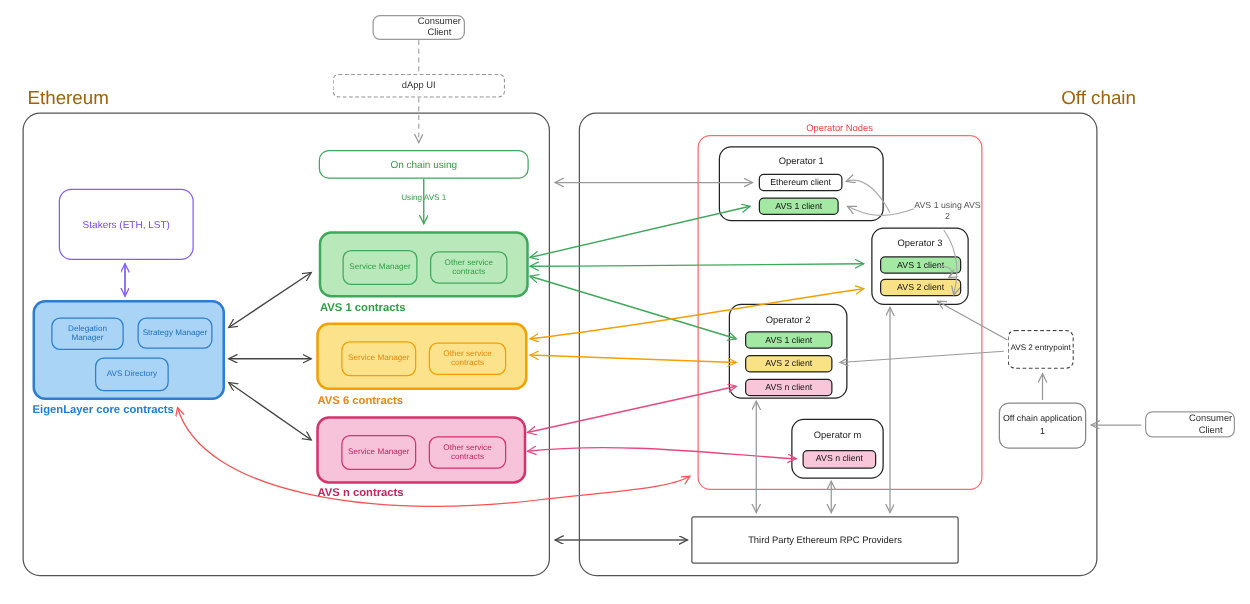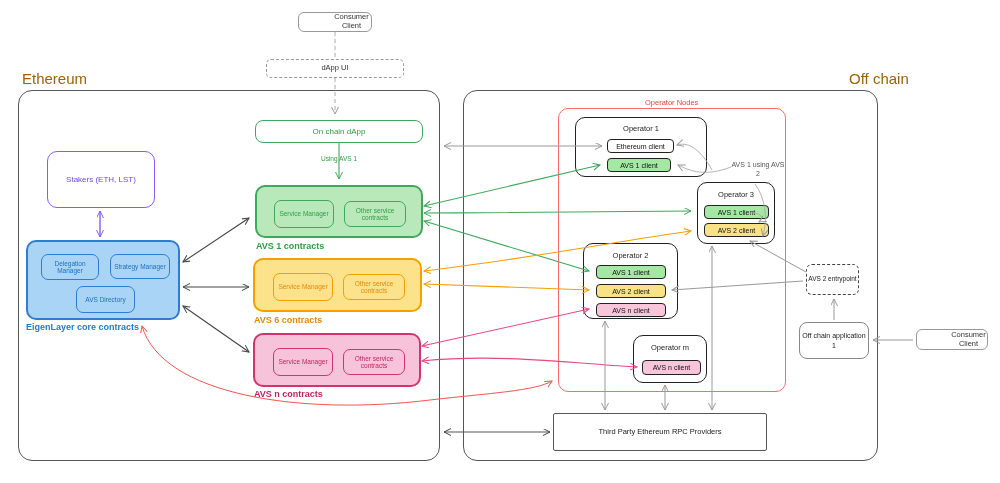--- a/index.html
+++ b/index.html
@@ -62,21 +62,21 @@
     <span>dApp UI</span>
   </div>
 
   <div class="lbl container-label" style="left:22px;top:70px;">Ethereum</div>
   <div class="abs container" style="left:18px;top:90px;width:422px;height:371px;"></div>
 
   <div class="lbl container-label" style="left:820px;top:70px;margin-left:29px;">Off chain</div>
   <div class="abs container" style="left:463px;top:90px;width:415px;height:371px;"></div>
 
   <div class="box onchain" style="left:255px;top:120px;width:168px;height:23px;">
-    <span>On chain dApp</span>
+    <span>On chain using</span>
   </div>
   <div class="abs tinygreen" style="left:304px;top:155px;width:70px;">Using AVS 1</div>
 
   <div class="box stakers" style="left:47px;top:151px;width:108px;height:57px;">
     <span>Stakers (ETH, LST)</span>
   </div>
 
   <div class="abs core" style="left:26px;top:240px;width:154px;height:80px;">
     <div class="box inner" style="left:13px;top:12px;width:58px;height:26px;">
       <span>Delegation Manager</span>

